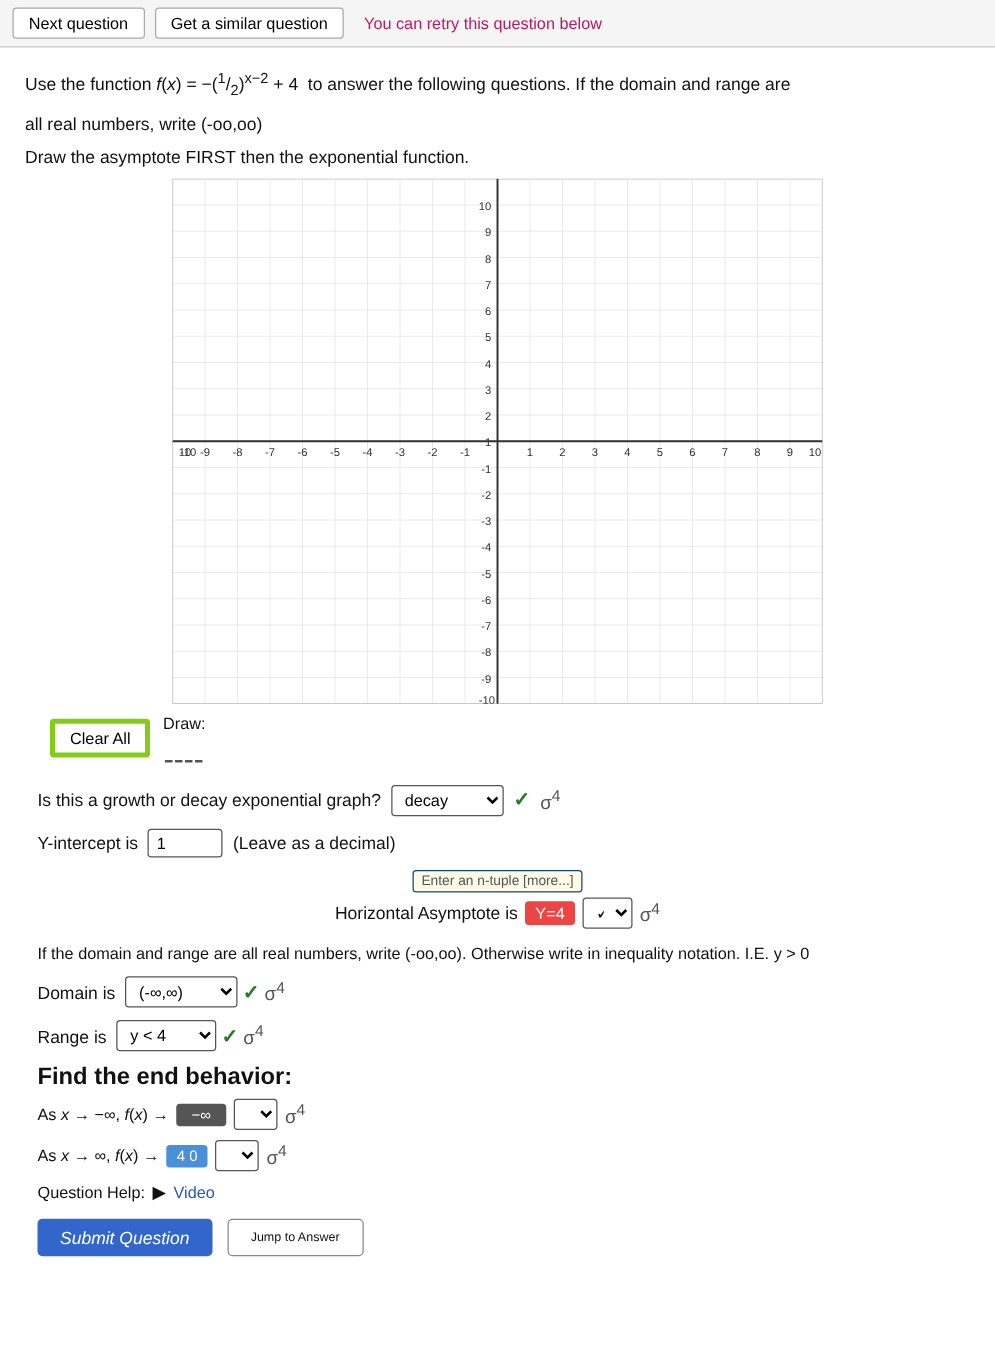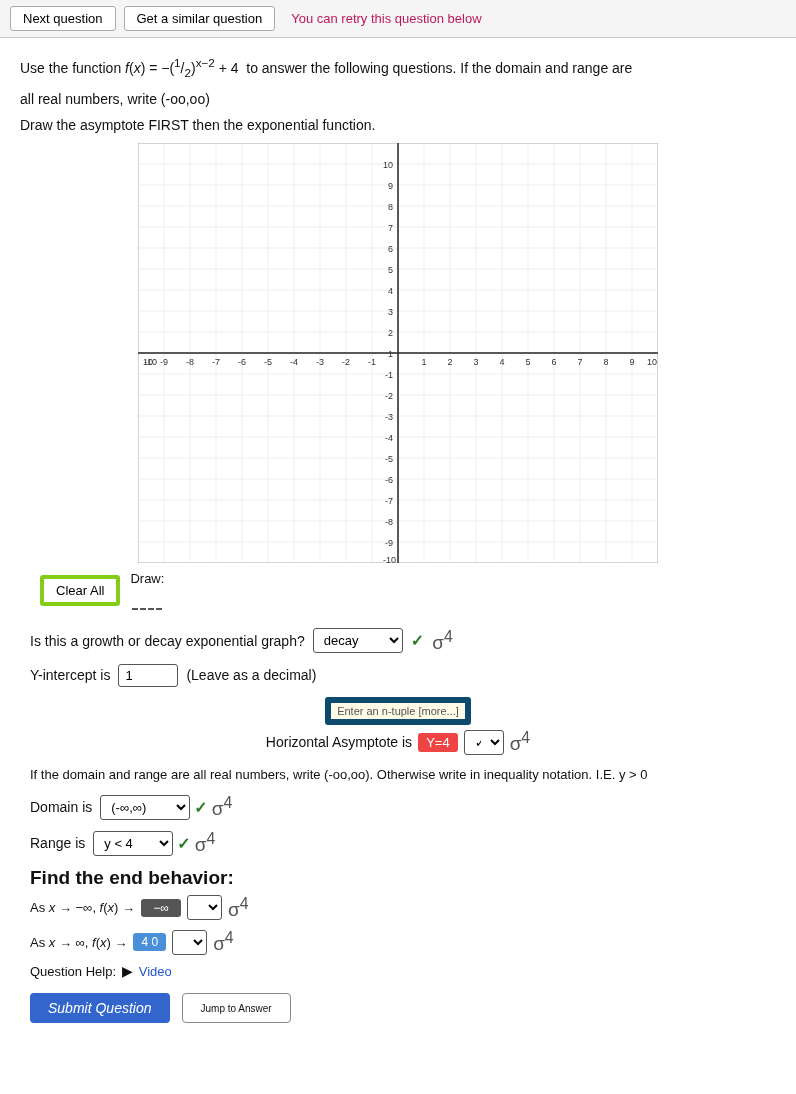--- a/index.html
+++ b/index.html
@@ -109,34 +109,34 @@
     }
     .dropdown-select {
       min-width: 80px;
     }
     .check-icon {
       color: #2a7a2a;
       font-size: 16px;
       font-weight: bold;
     }
     .sigma-icon {
-      font-size: 19px;
+      font-size: 15px;
       color: #555;
     }
     .y-intercept-input {
       width: 60px;
       background: #c8d8f0;
       border: 2px solid #3366bb;
       padding: 3px 6px;
       font-size: 13px;
     }
     .tooltip-hint {
       font-size: 11px;
       background: #fffbe6;
-      border: 6px solid #0c4a6e;
+      border: 1px solid #0c4a6e;
       padding: 2px 6px;
       border-radius: 3px;
       color: #555;
     }
     .asymptote-row {
       display: flex;
       flex-direction: column;
       gap: 4px;
     }
     .asymptote-inner {

